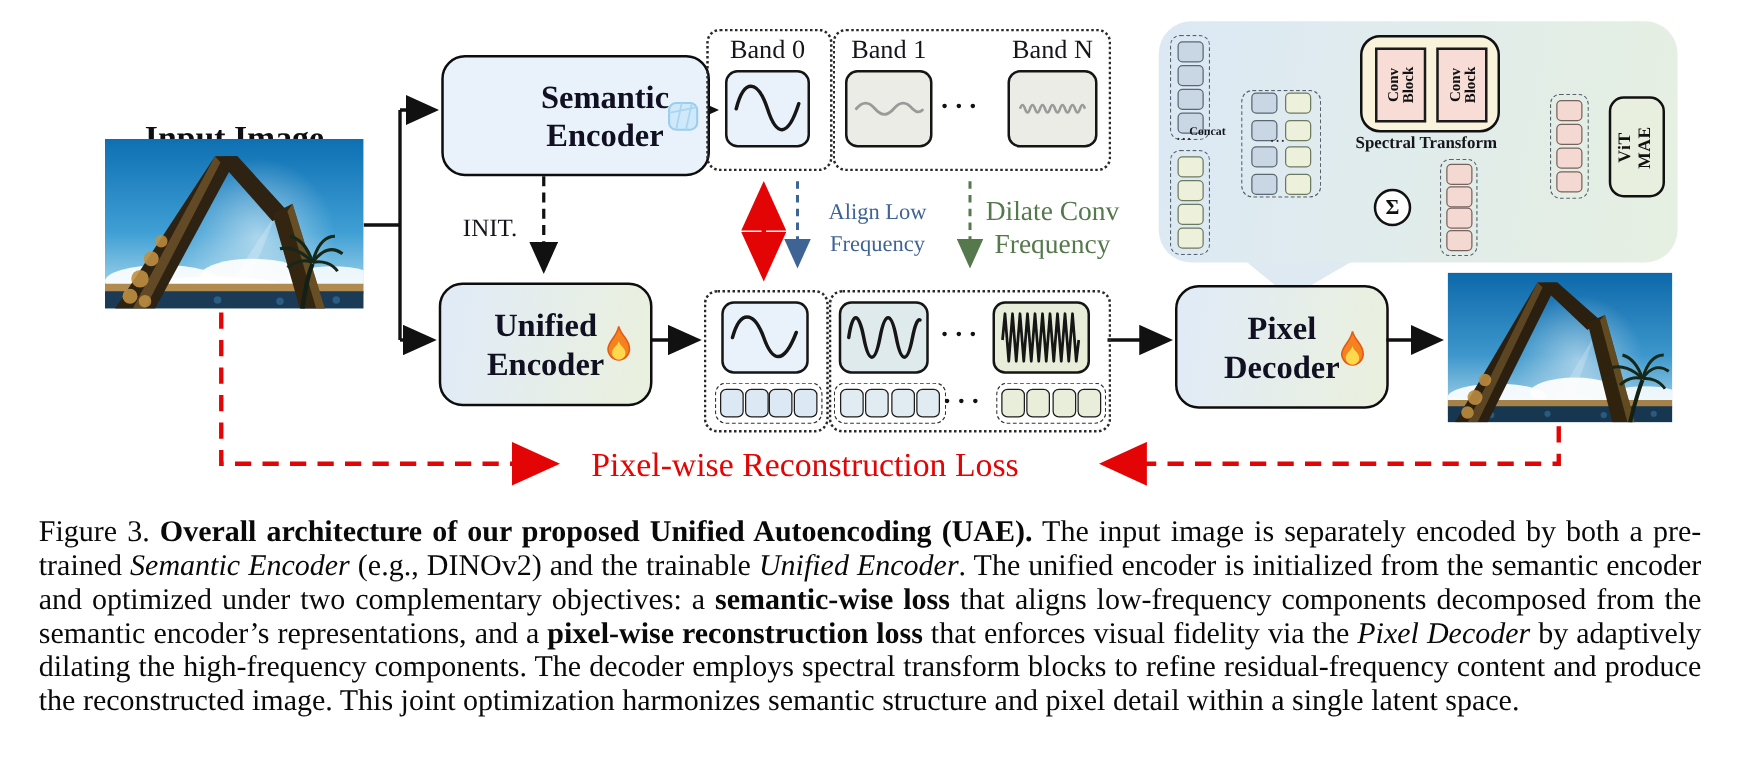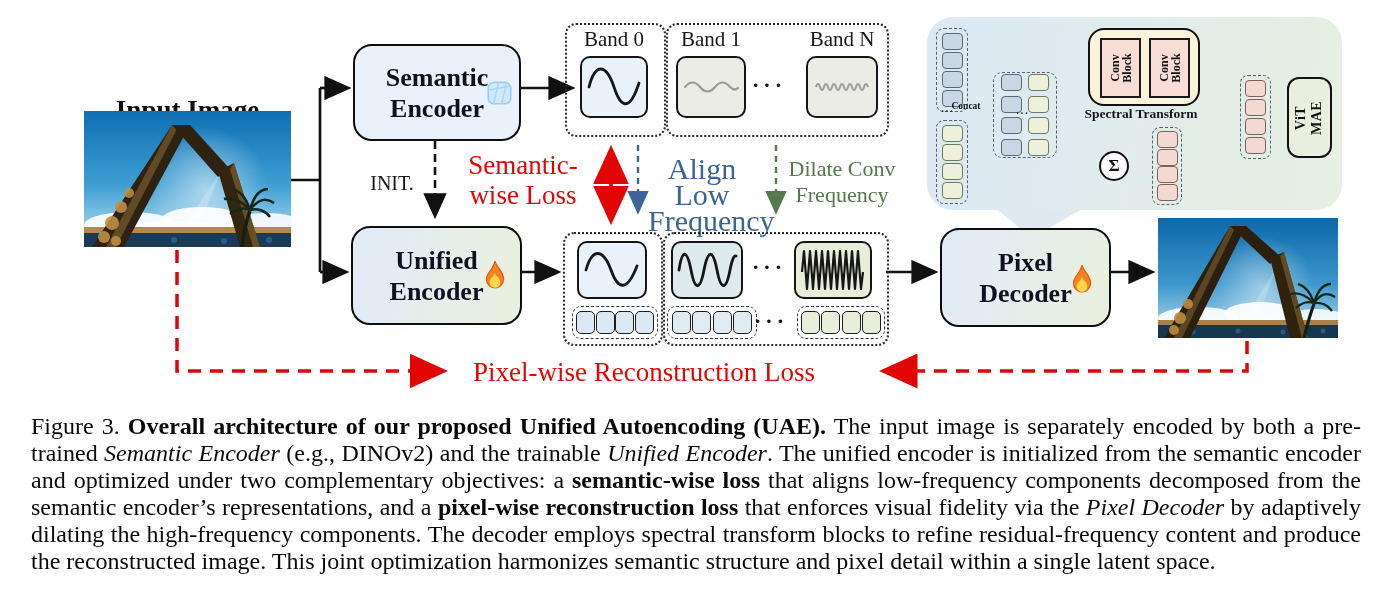--- a/index.html
+++ b/index.html
@@ -4,21 +4,21 @@
 <style>
   html,body{margin:0;padding:0;background:#fff;}
   .stage{position:relative;width:1393px;height:610px;background:#fff;overflow:hidden;
          font-family:"Liberation Serif",serif;color:#111;}
   
   .photo{position:absolute;overflow:hidden;}
   
   .fig-title{position:absolute;font-weight:bold;font-size:27px;color:#0d0d14;text-align:center;margin-top:25px;}
   .node{position:absolute;border:2.8px solid #0d0d0d;border-radius:19px;display:flex;align-items:center;justify-content:center;
         font-weight:bold;font-size:26px;line-height:31px;color:#101022;text-align:center;white-space:pre-line;}
-  .node-blue{background:#e9f2fa;}
+  .node-blue{background:#e9f2fa;padding-left:47px;}
   .node-grad{background:linear-gradient(100deg,#e1ebf6 8%,#eaf0df 92%);}
   .node .nicon{position:absolute;}
   
   .dotbox{position:absolute;border:2.4px dotted #2a2a2a;border-radius:11px;}
   .band-label{position:absolute;font-size:21px;color:#15151c;text-align:center;}
   .wave{position:absolute;border:2.6px solid #151515;border-radius:10px;display:flex;align-items:center;justify-content:center;}
   .w-blue{background:#e9f1fb;} .w-gray{background:#ecece6;} .w-cyan{background:#dfeaec;} .w-green{background:#e8edd9;}
   .dots{position:absolute;font-weight:bold;color:#111;letter-spacing:4px;font-size:22px;}
   .dots-sm{position:absolute;font-weight:bold;color:#222;letter-spacing:1px;font-size:10px;}
   
@@ -38,21 +38,21 @@
   .conv{position:absolute;border:2.2px solid #1a1a1a;background:#f7ddd6;display:flex;align-items:center;justify-content:center;}
   .conv span{transform:rotate(-90deg);font-weight:bold;font-size:12px;line-height:12px;white-space:pre-line;text-align:center;}
   .vit{position:absolute;border:2.6px solid #111;border-radius:12px;background:#e9efdf;display:flex;align-items:center;justify-content:center;}
   .vit span{transform:rotate(-90deg);font-weight:bold;font-size:14px;line-height:16px;white-space:pre-line;text-align:center;letter-spacing:.5px;}
   .lbl-sm{position:absolute;font-weight:bold;text-align:center;color:#15151c;}
   .circle{position:absolute;border:2.4px solid #111;border-radius:50%;background:#fff;display:flex;align-items:center;justify-content:center;
           font-weight:bold;font-size:17px;}
   
   .ann{position:absolute;text-align:center;white-space:pre-line;}
   .ann-red{color:#e30505;font-size:27px;line-height:30px;}
-  .ann-blue{color:#3e6395;font-size:30px;line-height:26px;}
+  .ann-blue{color:#3e6395;font-size:18px;line-height:26px;}
   .ann-green{color:#55784c;font-size:22px;line-height:26px;}
   .ann-init{color:#15151c;font-size:20px;}
   .loss-bottom{position:absolute;color:#e30505;font-size:27px;white-space:nowrap;}
   
   .caption{position:absolute;left:31px;top:413px;width:1330px;font-size:24px;line-height:26.9px;
            text-align:justify;color:#090909;font-family:"Liberation Serif",serif;}
   svg{display:block;}
   .connector-layer{position:absolute;left:0;top:0;}
 </style>
 </head>
@@ -214,22 +214,20 @@
       <path d="M5 26 C10 20 15 20 20 26 C25 32 30 32 35 26 C40 20 45 20 50 26 C53 29 56 29 58 27" stroke="#9a9a9a" stroke-width="2.2" fill="none" stroke-linecap="round"></path>
       </svg>
   </div>
   <div class="dots" style="left:752px;top:72px;">···</div>
   <div class="wave w-gray" style="left:806px;top:56px;width:68px;height:58px;">
     <svg width="60" height="52" viewBox="0 0 60 52">
       <path d="M4 26 Q6 20 8 26 Q10 32 12 26 Q14 20 16 26 Q18 32 20 26 Q22 20 24 26 Q26 32 28 26 Q30 20 32 26 Q34 32 36 26 Q38 20 40 26 Q42 32 44 26 Q46 20 48 26 Q50 32 52 26 Q54 20 56 26" stroke="#9a9a9a" stroke-width="2" fill="none"></path>
       </svg>
   </div>
 
-  <div class="ann ann-red" style="left:448px;top:150px;width:150px;">Semantic-
-wise Loss</div>
   <div class="ann ann-blue" style="left:648px;top:156px;width:108px;">Align Low
 Frequency</div>
   <div class="ann ann-green" style="left:786px;top:156px;width:112px;">Dilate Conv
 Frequency</div>
 
   <div class="dotbox" style="left:563px;top:232px;width:96px;height:110px;"></div>
   <div class="dotbox" style="left:663px;top:232px;width:222px;height:110px;"></div>
   <div class="wave w-blue" style="left:577px;top:241px;width:66px;height:54px;">
     <svg width="62" height="48" viewBox="0 0 62 48">
       <path d="M5 24 C11 2 22 2 30 24 C37 44 46 46 56 20" stroke="#161616" stroke-width="2.8" fill="none" stroke-linecap="round"></path>

